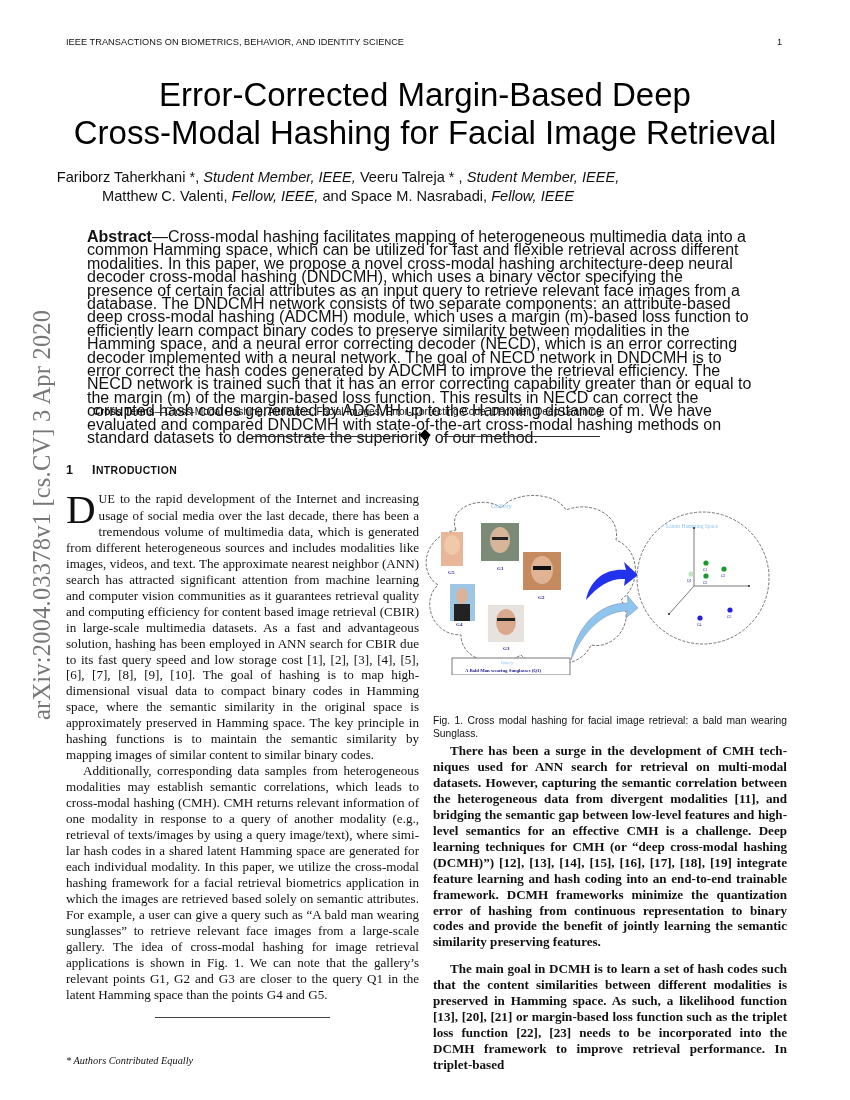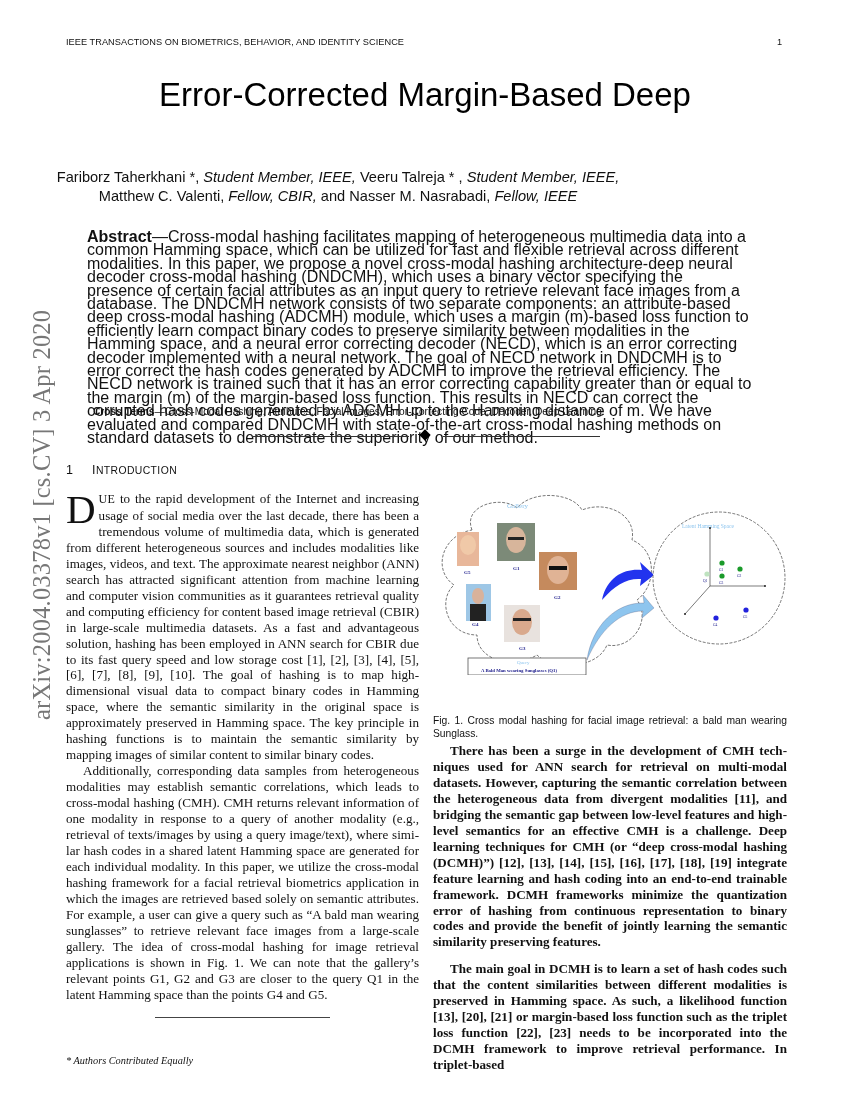--- a/index.html
+++ b/index.html
@@ -18,63 +18,64 @@
   .abstract b { font-weight: bold; }
   .index-terms { position: absolute; top: 405px; left: 93px; width: 665px; font-size: 10.2px; line-height: 13.4px; }
 
   .sep { position: absolute; top: 431px; left: 252px; width: 348px; height: 10px; }
   .sep .line-l { position: absolute; left: 0; top: 5px; width: 157px; height: 1px; background: #333; }
   .sep .line-r { position: absolute; right: 0; top: 5px; width: 157px; height: 1px; background: #333; }
   .sep .diamond { position: absolute; left: 169px; top: 0px; width: 8px; height: 8px; background: #000; transform: rotate(45deg); }
 
   .arxiv-side { position: absolute; left: 28px; top: 720px; transform-origin: left top; transform: rotate(-90deg); font-size: 24.5px; color: #777; white-space: nowrap; letter-spacing: 0.2px; }
 
-  .section-heading { position: absolute; top: 463px; left: 66px; font-size: 12.5px; font-weight: normal; letter-spacing: 0.4px; }
+  .section-heading { position: absolute; top: 463px; left: 66px; font-size: 12.5px; font-weight: bold; letter-spacing: 0.4px; }
   .section-heading .num { display: inline-block; width: 26px; }
   .section-heading .big { font-size: 12.5px; }
   .section-heading .small { font-size: 10.4px; }
 
   .col-left { position: absolute; top: 491px; left: 66px; width: 353px; font-size: 13.1px; line-height: 15.95px; text-align: justify; hyphens: manual; }
   .col-left p { margin: 0; }
   .col-left p + p { text-indent: 17px; }
   .dropcap { float: left; font-size: 41px; line-height: 30px; margin: 3px 3px 0 0; font-family: "Liberation Serif", serif; }
   .sc { font-size: 12px; letter-spacing: 0.3px; }
 
   .footnote-rule { position: absolute; top: 1017px; left: 155px; width: 175px; height: 1px; background: #444; }
   .footnote { position: absolute; top: 1022px; left: 66px; font-size: 10.3px; font-style: italic; margin-top: 33px; }
 
-  .figure { position: absolute; top: 490px; left: 432px; width: 355px; height: 185px; }
+  .figure { position: absolute; top: 490px; left: 416px; width: 355px; height: 185px; }
   .fig-caption { position: absolute; top: 714px; left: 433px; width: 354px; font-size: 10.3px; line-height: 13.3px; text-align: justify; }
 
   .col-right { position: absolute; top: 743px; left: 433px; width: 354px; font-size: 13.1px; line-height: 15.95px; text-align: justify; }
   .col-right p { margin: 0; text-indent: 17px; font-weight: bold; }
   .col-right p + p { margin-top: 11px; }
 
   svg text { font-family: "Liberation Serif", serif; }
 </style>
 </head>
 <body>
 
 <div class="running-head sans">IEEE TRANSACTIONS ON BIOMETRICS, BEHAVIOR, AND IDENTITY SCIENCE</div>
 <div class="page-num sans">1</div>
 
 <div class="arxiv-side serif">arXiv:2004.03378v1  [cs.CV]  3 Apr 2020</div>
 
 <h1 class="title sans">
   <span>Error-Corrected Margin-Based Deep</span><br>
+  <span>Cross-Modal Hashing for Facial Image Retrieval</span>
 </h1>
 
 <div class="authors sans">
   <span>Fariborz Taherkhani *,</span>
   <i>Student Member, IEEE,</i>
   <span>Veeru Talreja * ,</span>
   <i>Student Member, IEEE,</i><br>
   <span>Matthew C. Valenti,</span>
-  <i>Fellow, CBIR,</i>
-  <span>and  Nasser M. Nasrabadi,</span>
+  <i>Fellow, IEEE,</i>
+  <span>and  Space M. Nasrabadi,</span>
   <i>Fellow, IEEE</i>
 </div>
 
 <div class="abstract sans">
   <b>Abstract</b><span>—Cross-modal hashing facilitates mapping of heterogeneous multimedia data into a common Hamming space, which can be utilized for fast and flexible retrieval across different modalities. In this paper, we propose a novel cross-modal hashing architecture-deep neural decoder cross-modal hashing (DNDCMH), which uses a binary vector specifying the presence of certain facial attributes as an input query to retrieve relevant face images from a database. The DNDCMH network consists of two separate components: an attribute-based deep cross-modal hashing (ADCMH) module, which uses a margin (m)-based loss function to efficiently learn compact binary codes to preserve similarity between modalities in the Hamming space, and a neural error correcting decoder (NECD), which is an error correcting decoder implemented with a neural network. The goal of NECD network in DNDCMH is to error correct the hash codes generated by ADCMH to improve the retrieval efficiency. The NECD network is trained such that it has an error correcting capability greater than or equal to the margin (m) of the margin-based loss function. This results in NECD can correct the corrupted hash codes generated by ADCMH up to the Hamming distance of m. We have evaluated and compared DNDCMH with state-of-the-art cross-modal hashing methods on standard datasets to demonstrate the superiority of our method.</span>
 </div>
 
 <div class="index-terms sans">
   <b>Cross Terms</b><span>—Cross-Modal Hashing, Attributes, Facial Images, Error-Correcting Code, Decoder, Deep Learning.</span>
 </div>

